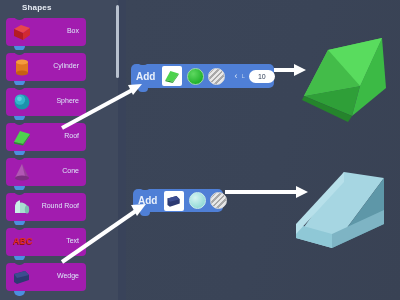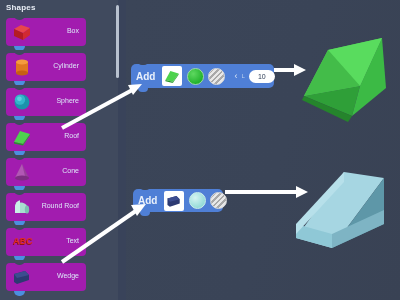--- a/index.html
+++ b/index.html
@@ -10,21 +10,21 @@
   }
   #stage{position:relative;width:400px;height:300px;overflow:hidden;background:#3b4558;}
 
   
   .backdrop-left{position:absolute;left:0;top:0;width:118px;height:300px;background:#404a5e;}
   .backdrop-band{position:absolute;left:118px;top:0;width:8px;height:300px;background:#39435a;}
   .backdrop-right{position:absolute;left:126px;top:0;width:274px;height:300px;
     background:linear-gradient(105deg,#3b4558 0%,#3a4457 55%,#394254 100%);}
 
   
-  .palette-title{position:absolute;left:6px;top:3px;color:#e8edf5;font-size:8px;font-weight:bold;
+  .palette-title{position:absolute;left:22px;top:3px;color:#e8edf5;font-size:8px;font-weight:bold;
     letter-spacing:.2px;}
 
   
   .pblock{position:absolute;left:6px;width:80px;height:28px;background:#a21caf;
     border-radius:4px;}
   .pblock .notch-top{position:absolute;left:8px;top:-3px;width:11px;height:5px;
     background:#3f4a5f;border-radius:0 0 5px 5px;}
   .pblock .notch-bot{position:absolute;left:8px;bottom:-5px;width:11px;height:5px;
     background:#4c8fe0;border-radius:0 0 5px 5px;}
   .pblock .plabel{position:absolute;right:7px;top:9px;color:#dce8f8;font-size:7px;

